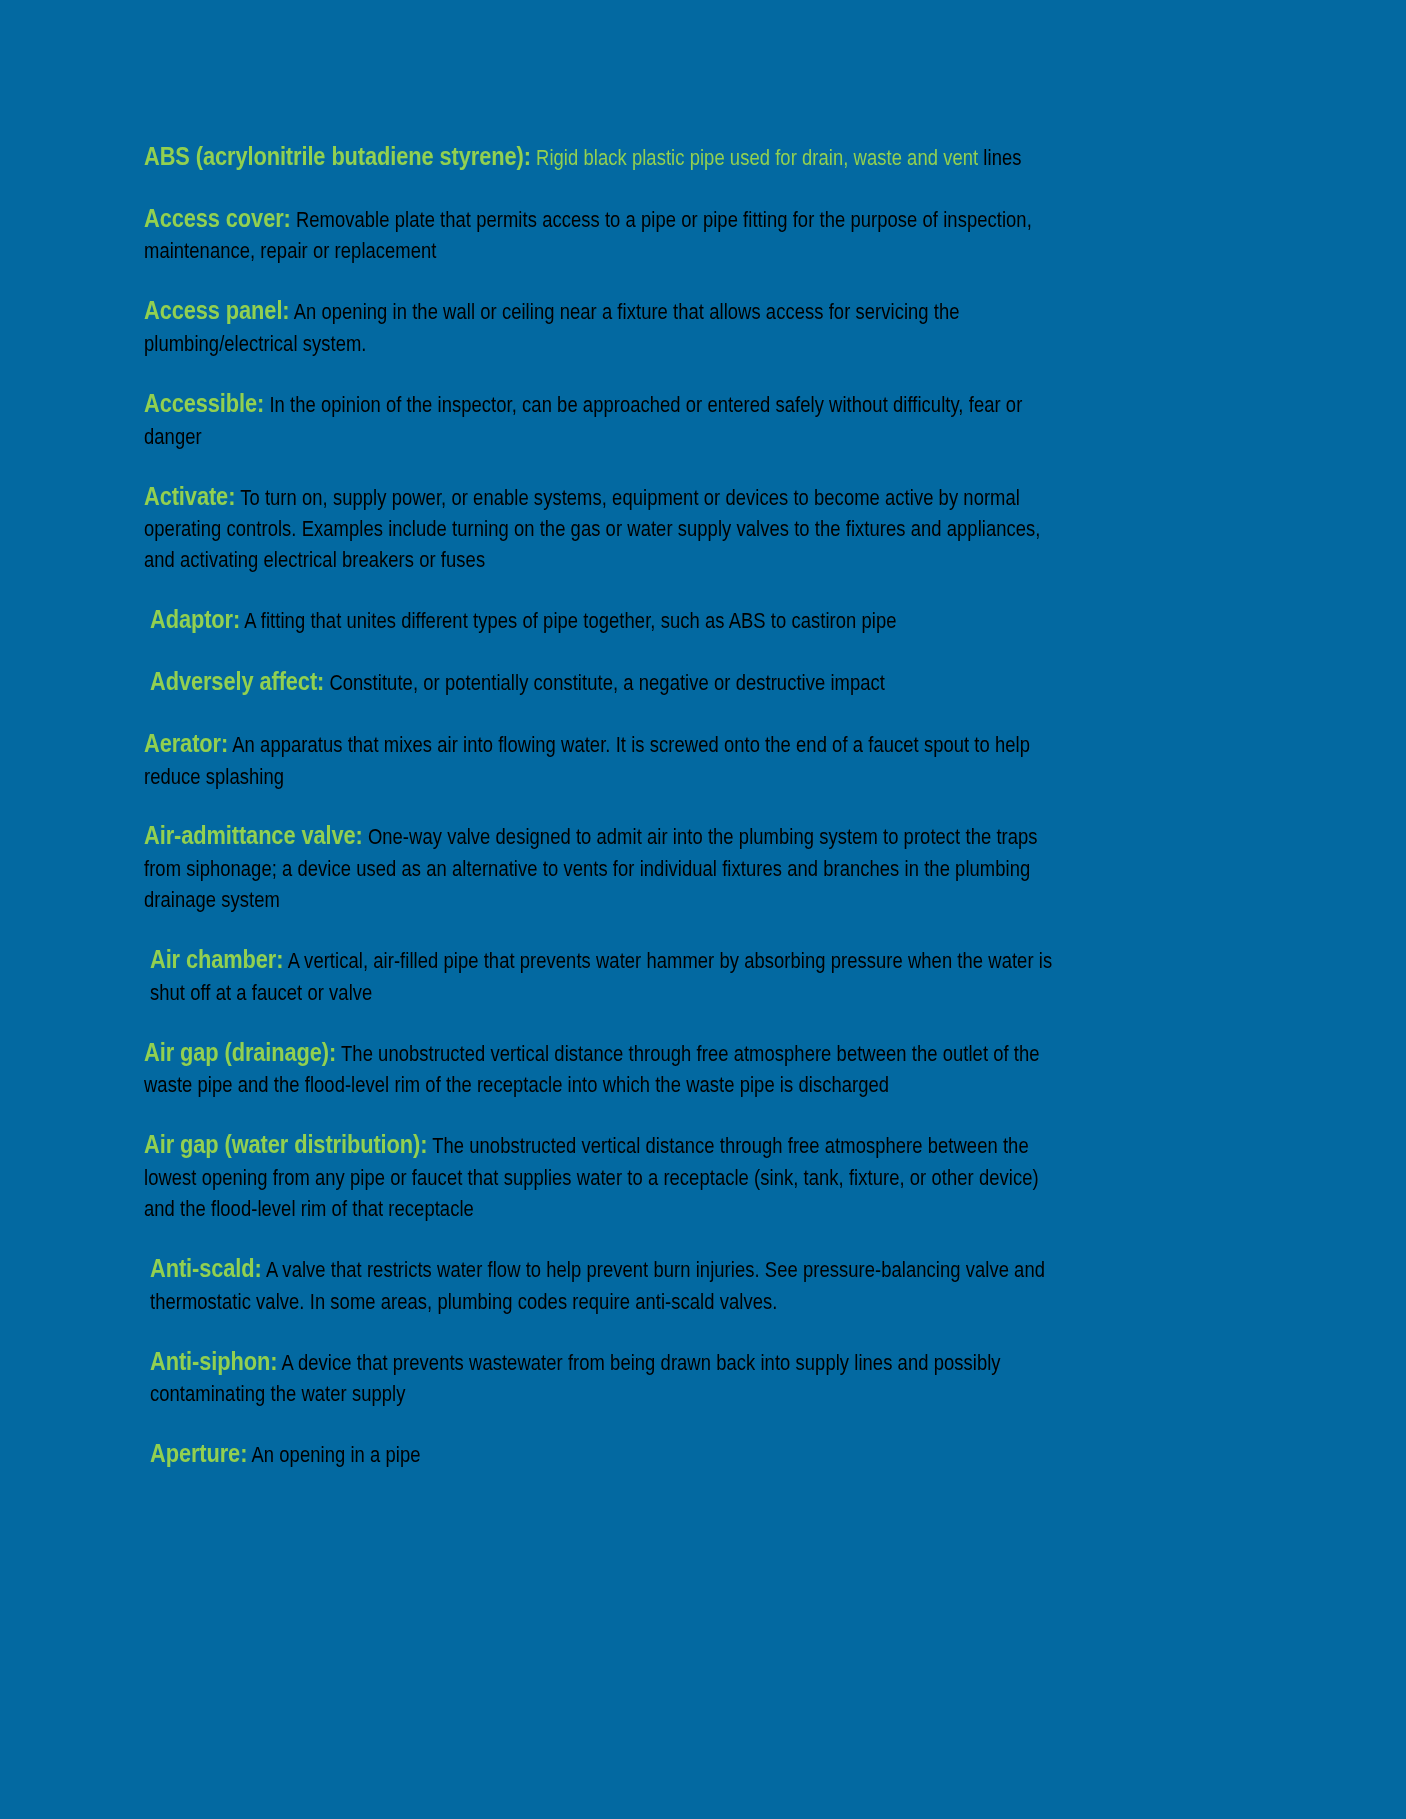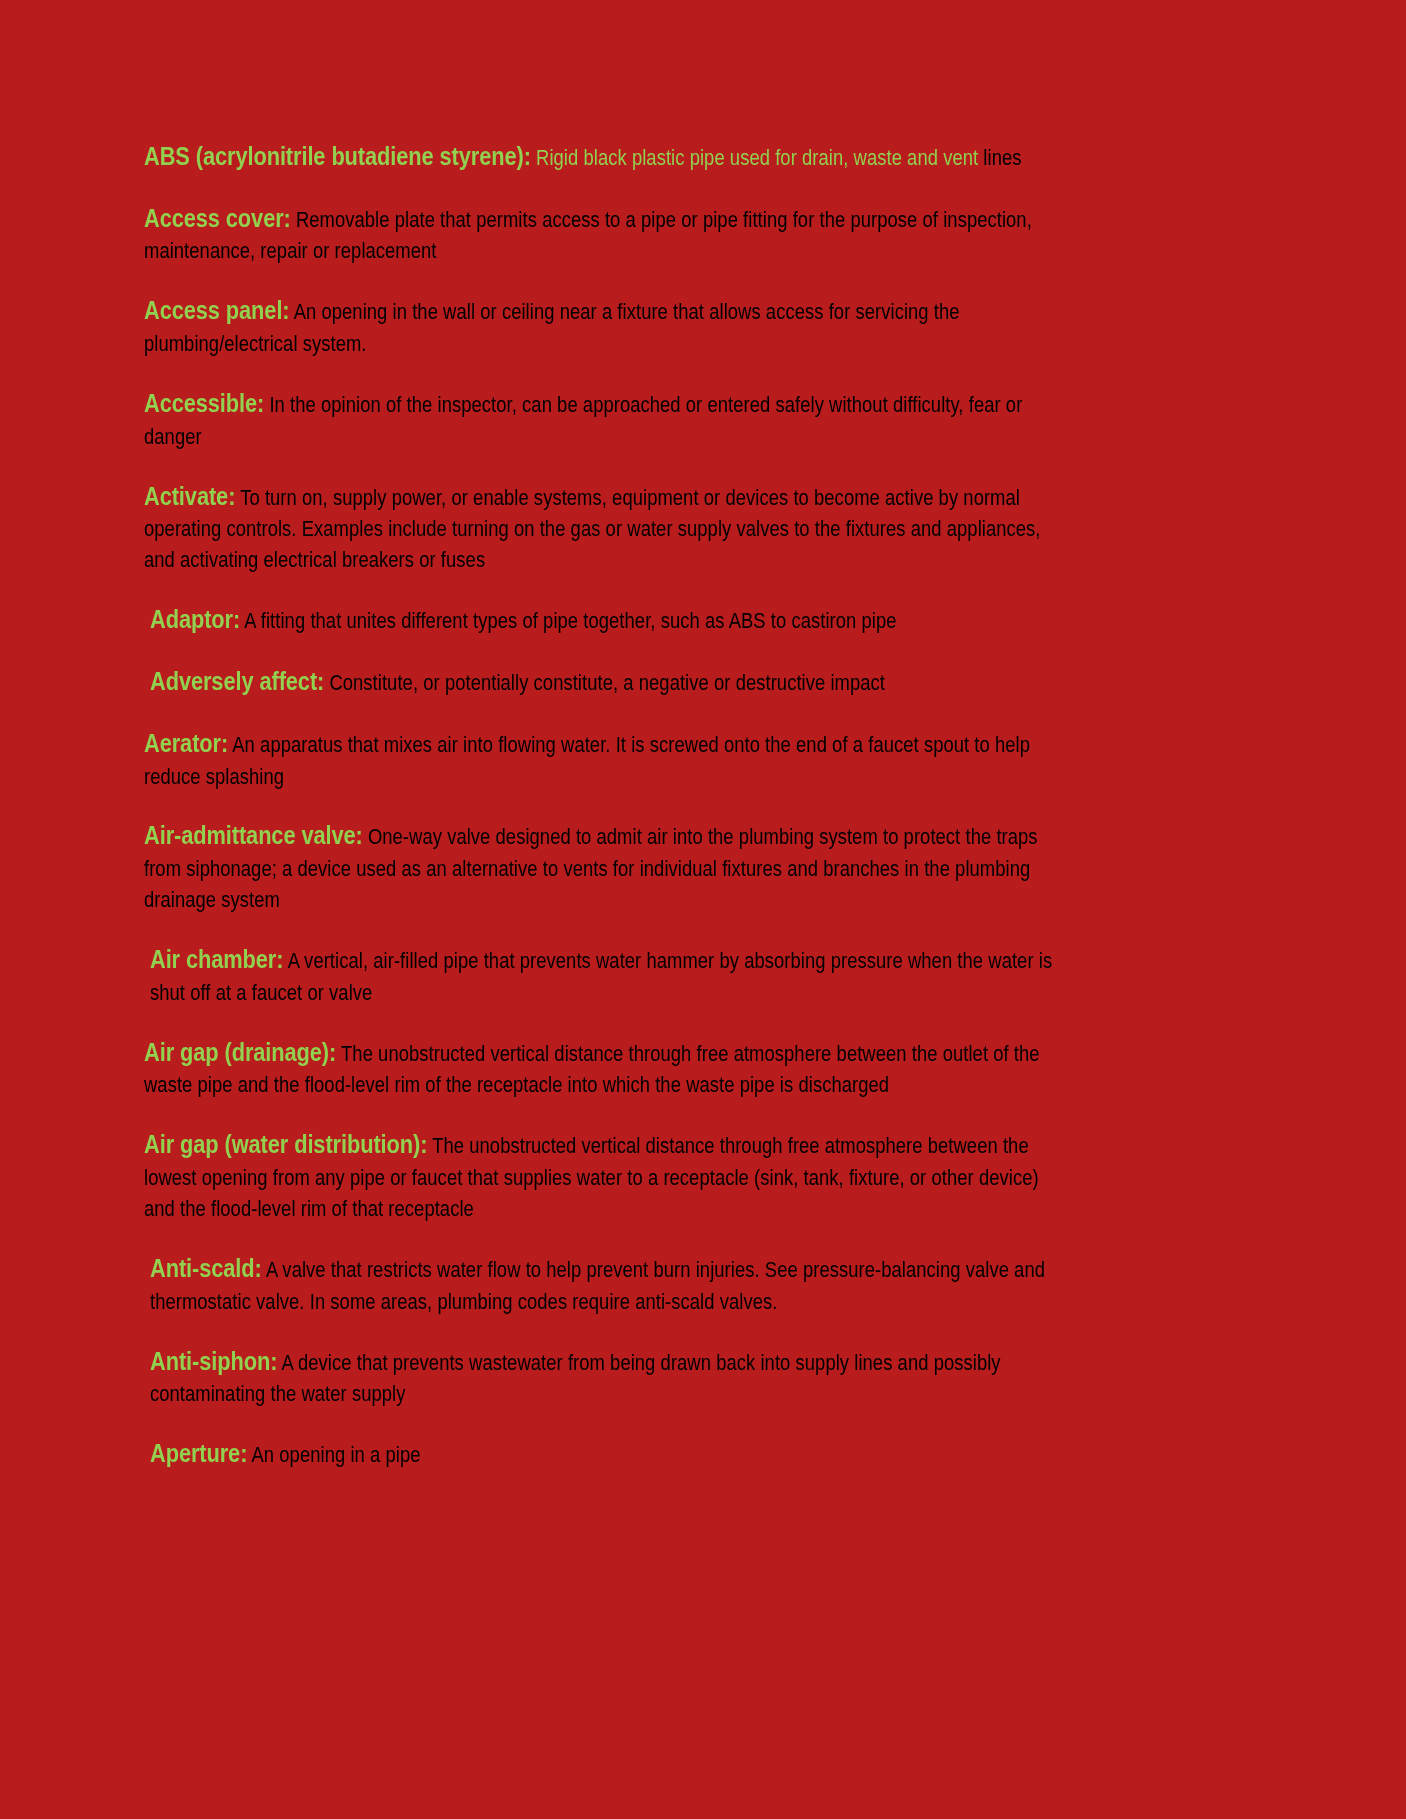--- a/index.html
+++ b/index.html
@@ -13,21 +13,21 @@
     width: 1406px;
     height: 1819px;
     font-family: "Liberation Sans", "DejaVu Sans", sans-serif;
     -webkit-font-smoothing: antialiased;
   }
 
   #page {
     position: relative;
     width: 1406px;
     height: 1819px;
-    background: #b91c1c;
+    background: #0369a1;
     box-sizing: border-box;
     padding: 138px 150px 0 144px;
   }
 
   .glossary {
     width: 930px;
   }
 
   
   .entry {

